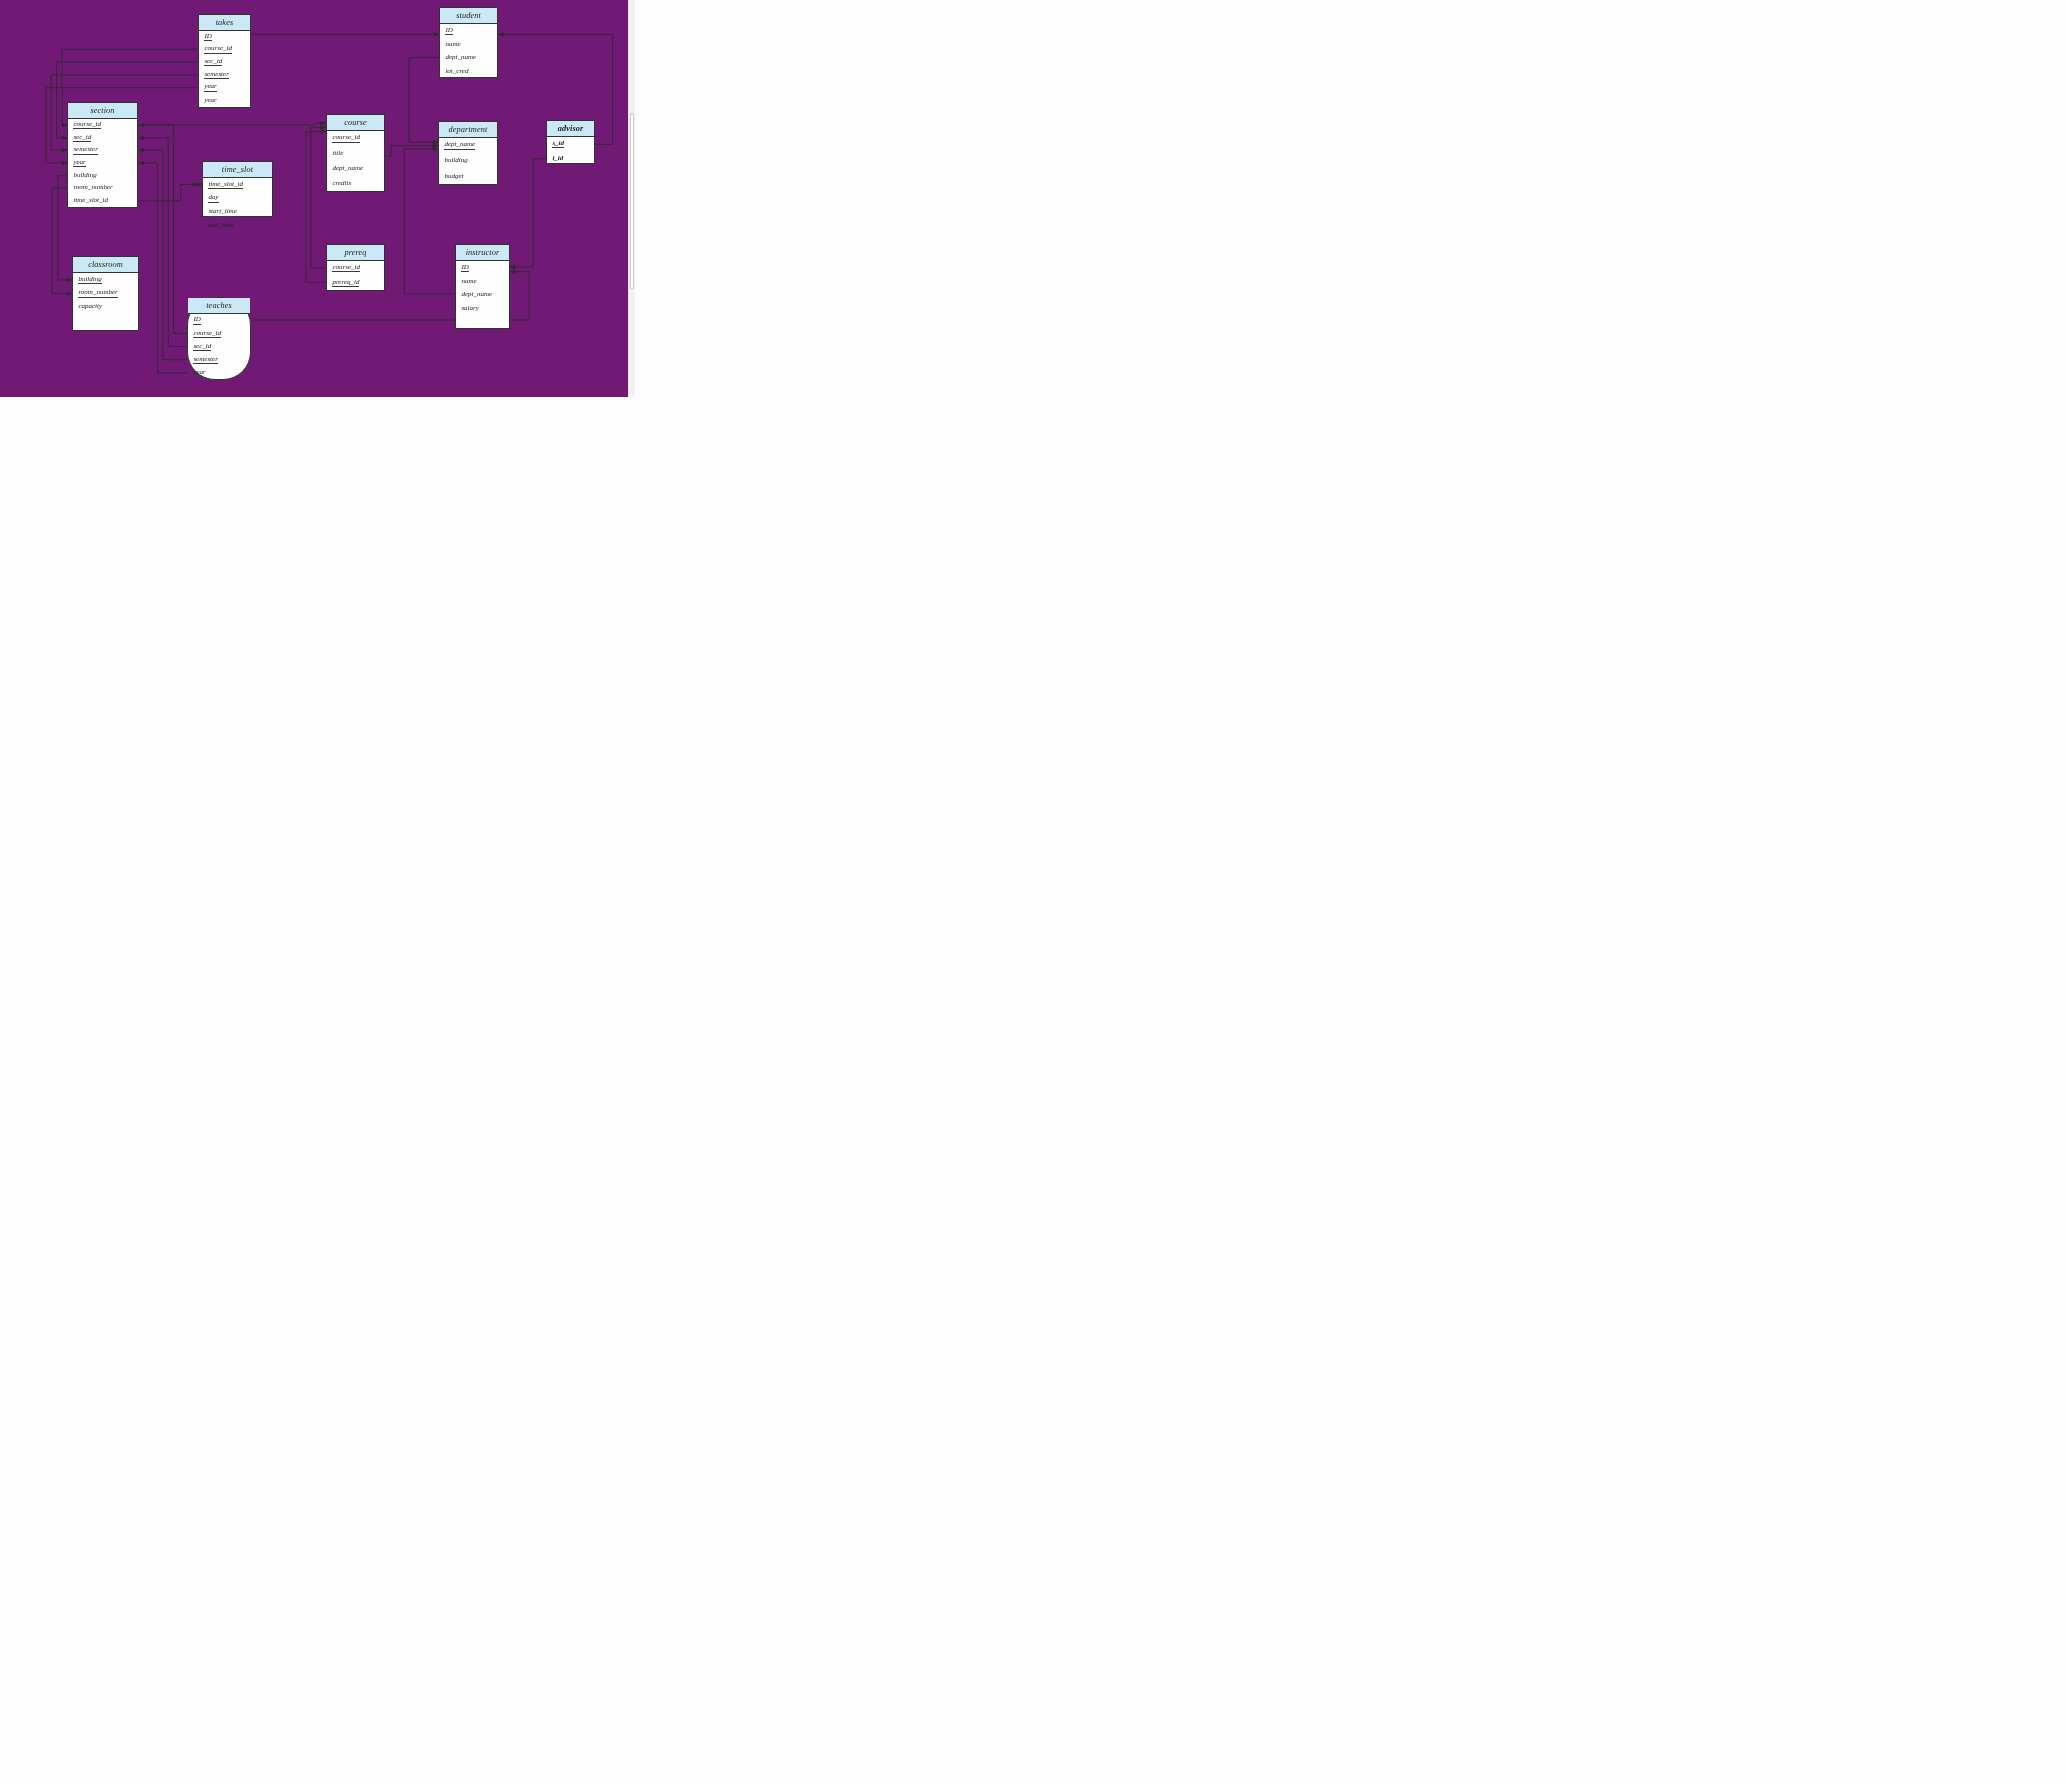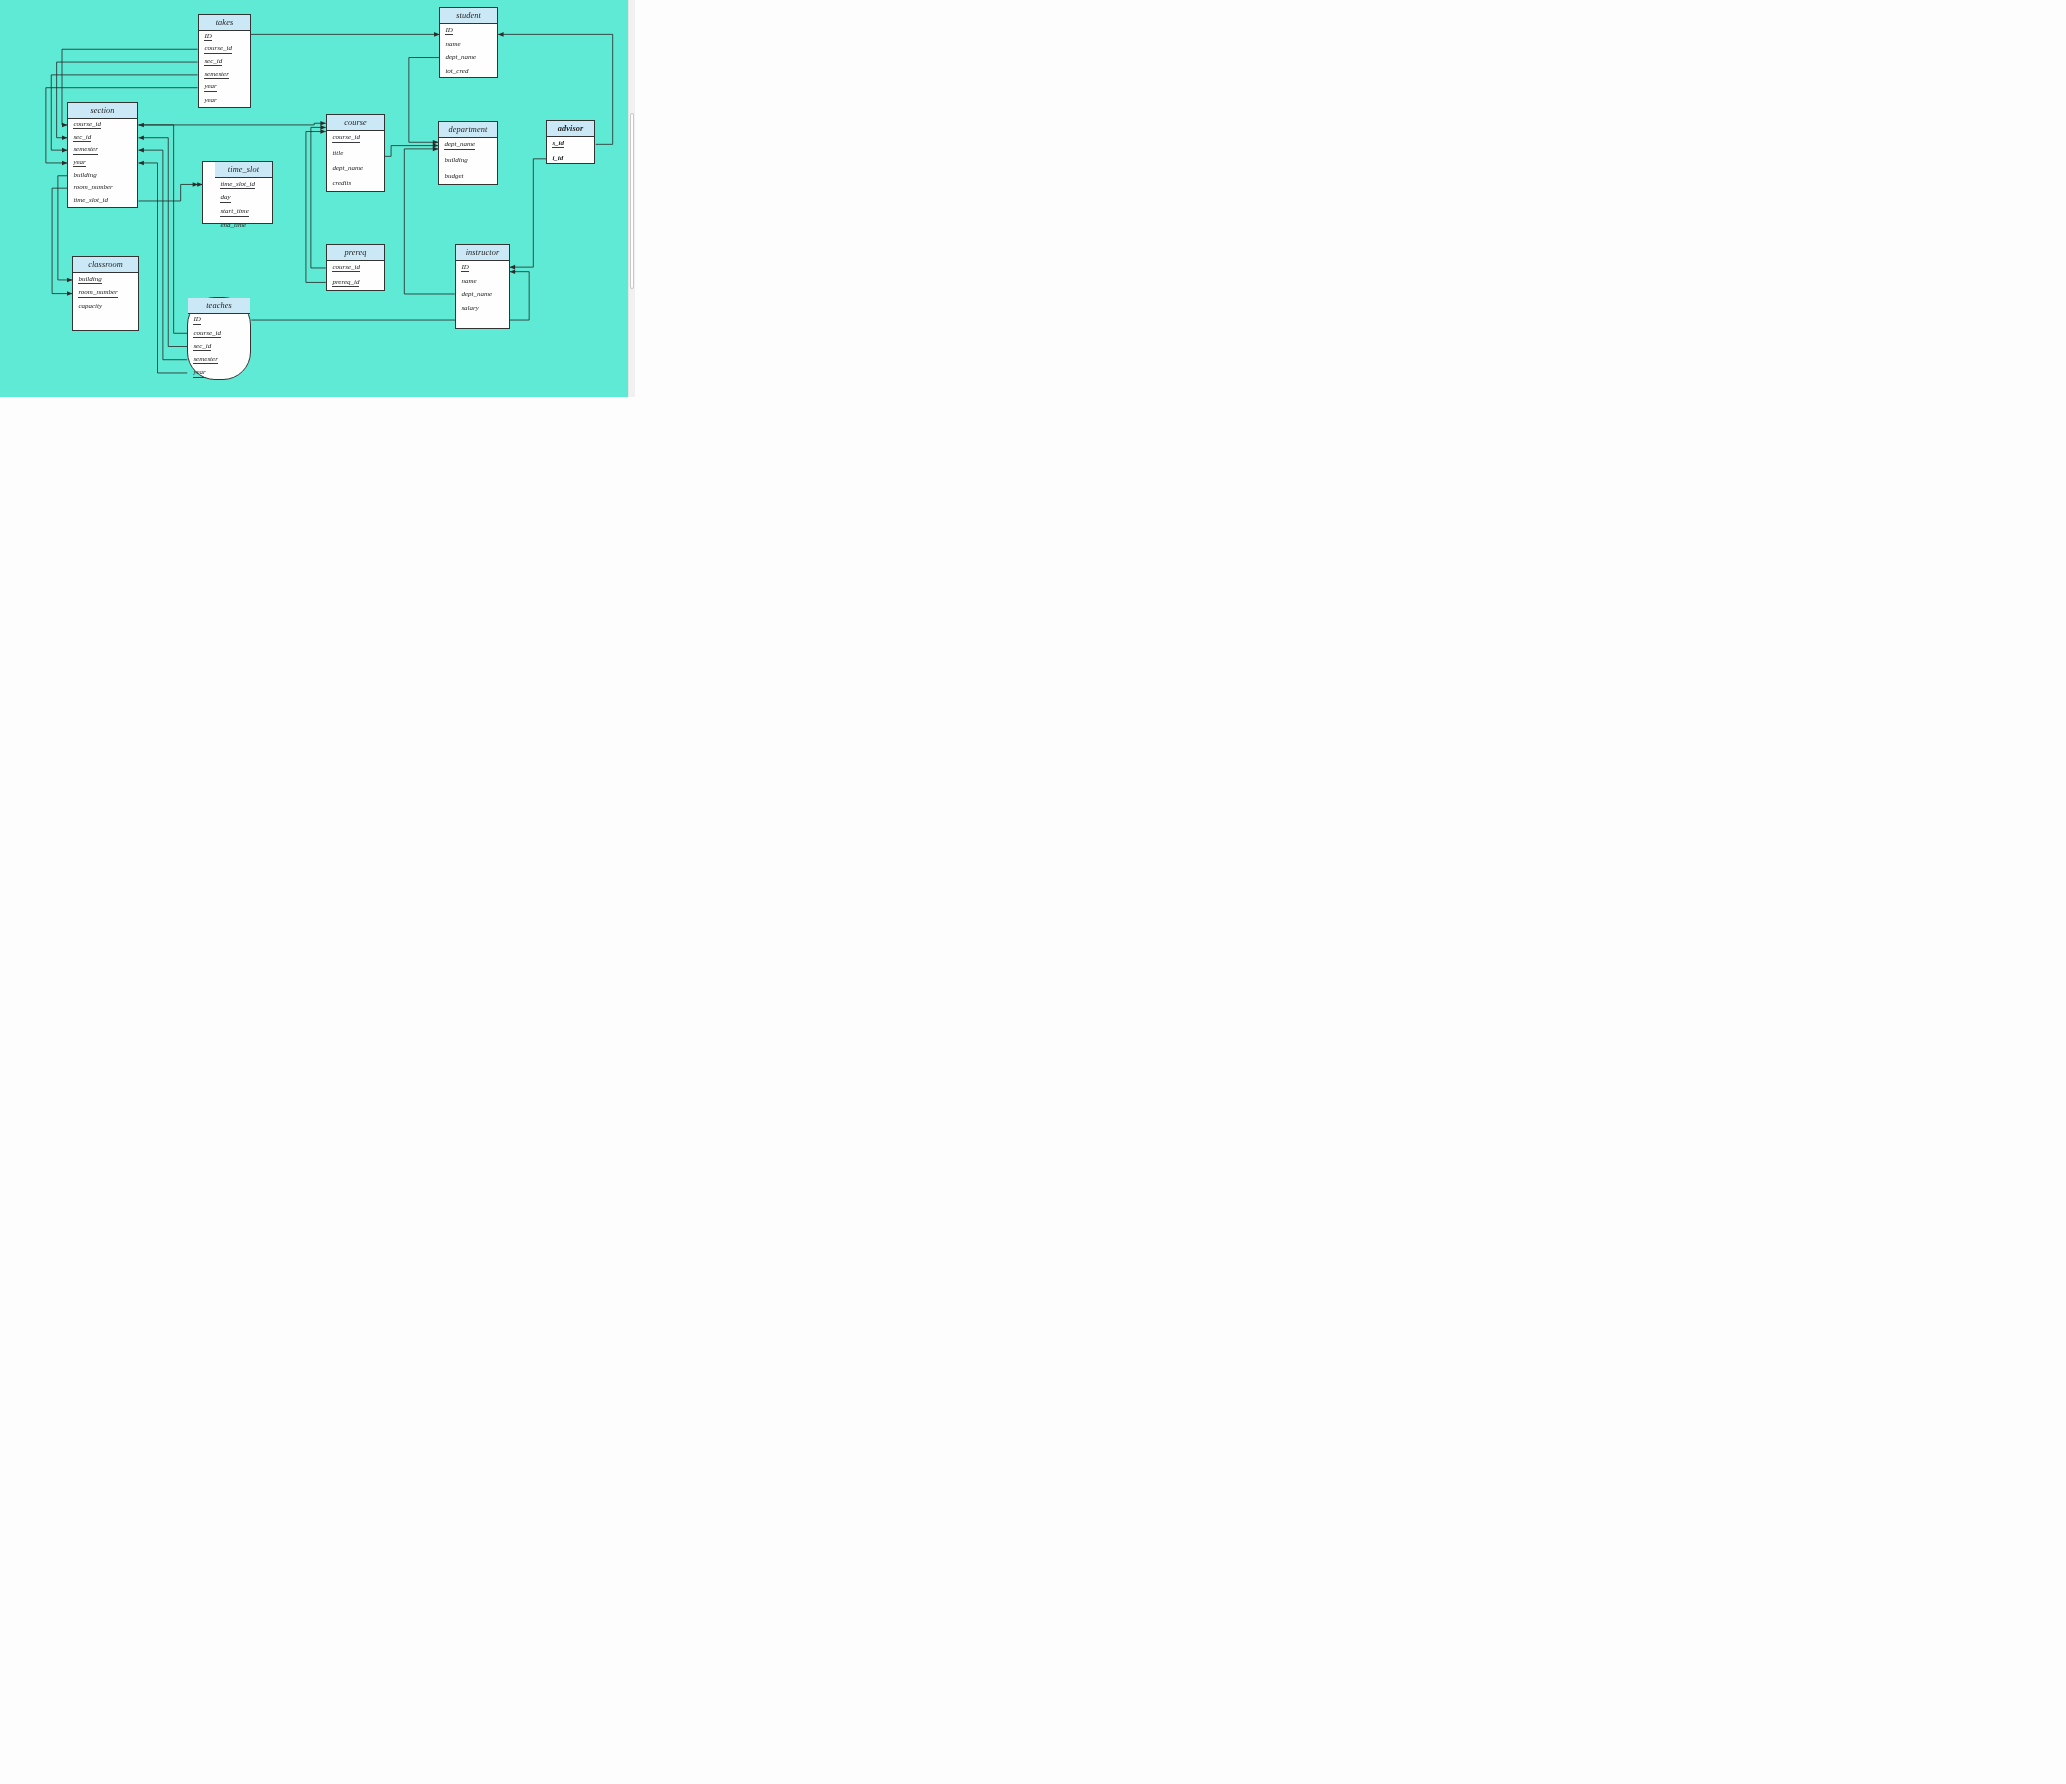--- a/index.html
+++ b/index.html
@@ -1,16 +1,16 @@
 <!DOCTYPE html>
 <html style="font-size:6.6px"><head>
 <meta charset="utf-8">
 <style>
   html,body{margin:0;padding:0;background:#fdfdfd;}
-  #canvas{position:relative;width:635px;height:397px;background:#5eead4;overflow:hidden;
+  #canvas{position:relative;width:635px;height:397px;background:#701a75;overflow:hidden;
           font-family:"Liberation Serif","DejaVu Serif",serif;}
   #lines{position:absolute;left:0;top:0;z-index:1;}
   .table{position:absolute;z-index:2;box-sizing:border-box;background:#fefefe;
          border:0.8px solid #333;}
   .thead{height:15px;border-bottom:0.8px solid #333;background:#cbe8f6;
          display:flex;align-items:center;justify-content:center;
          font-style:italic;font-size:8.3px;color:#1d1d1d;letter-spacing:0.1px;}
   .tbody{display:flex;flex-direction:column;box-sizing:border-box;}
   .trow{flex:1;display:flex;align-items:center;padding-left:5.4px;
         font-style:italic;font-size:7px;color:#222;line-height:1;}
@@ -173,21 +173,21 @@
         <div class="thead">advisor</div>
         <div class="tbody" style="height: 29px;">
           <div class="trow pk">
             <span>s_id</span>
           </div>
           <div class="trow">
             <span>i_id</span>
           </div>
         </div>
       </div>
-      <div class="table" style="left: 202px; top: 161px; width: 71px; height: 63px; padding-left: 12px;">
+      <div class="table" style="left: 202px; top: 161px; width: 71px; height: 56px;">
         <div class="thead">time_slot</div>
         <div class="tbody" style="height: 55px;">
           <div class="trow pk">
             <span>time_slot_id</span>
           </div>
           <div class="trow pk">
             <span>day</span>
           </div>
           <div class="trow pk">
             <span>start_time</span>

